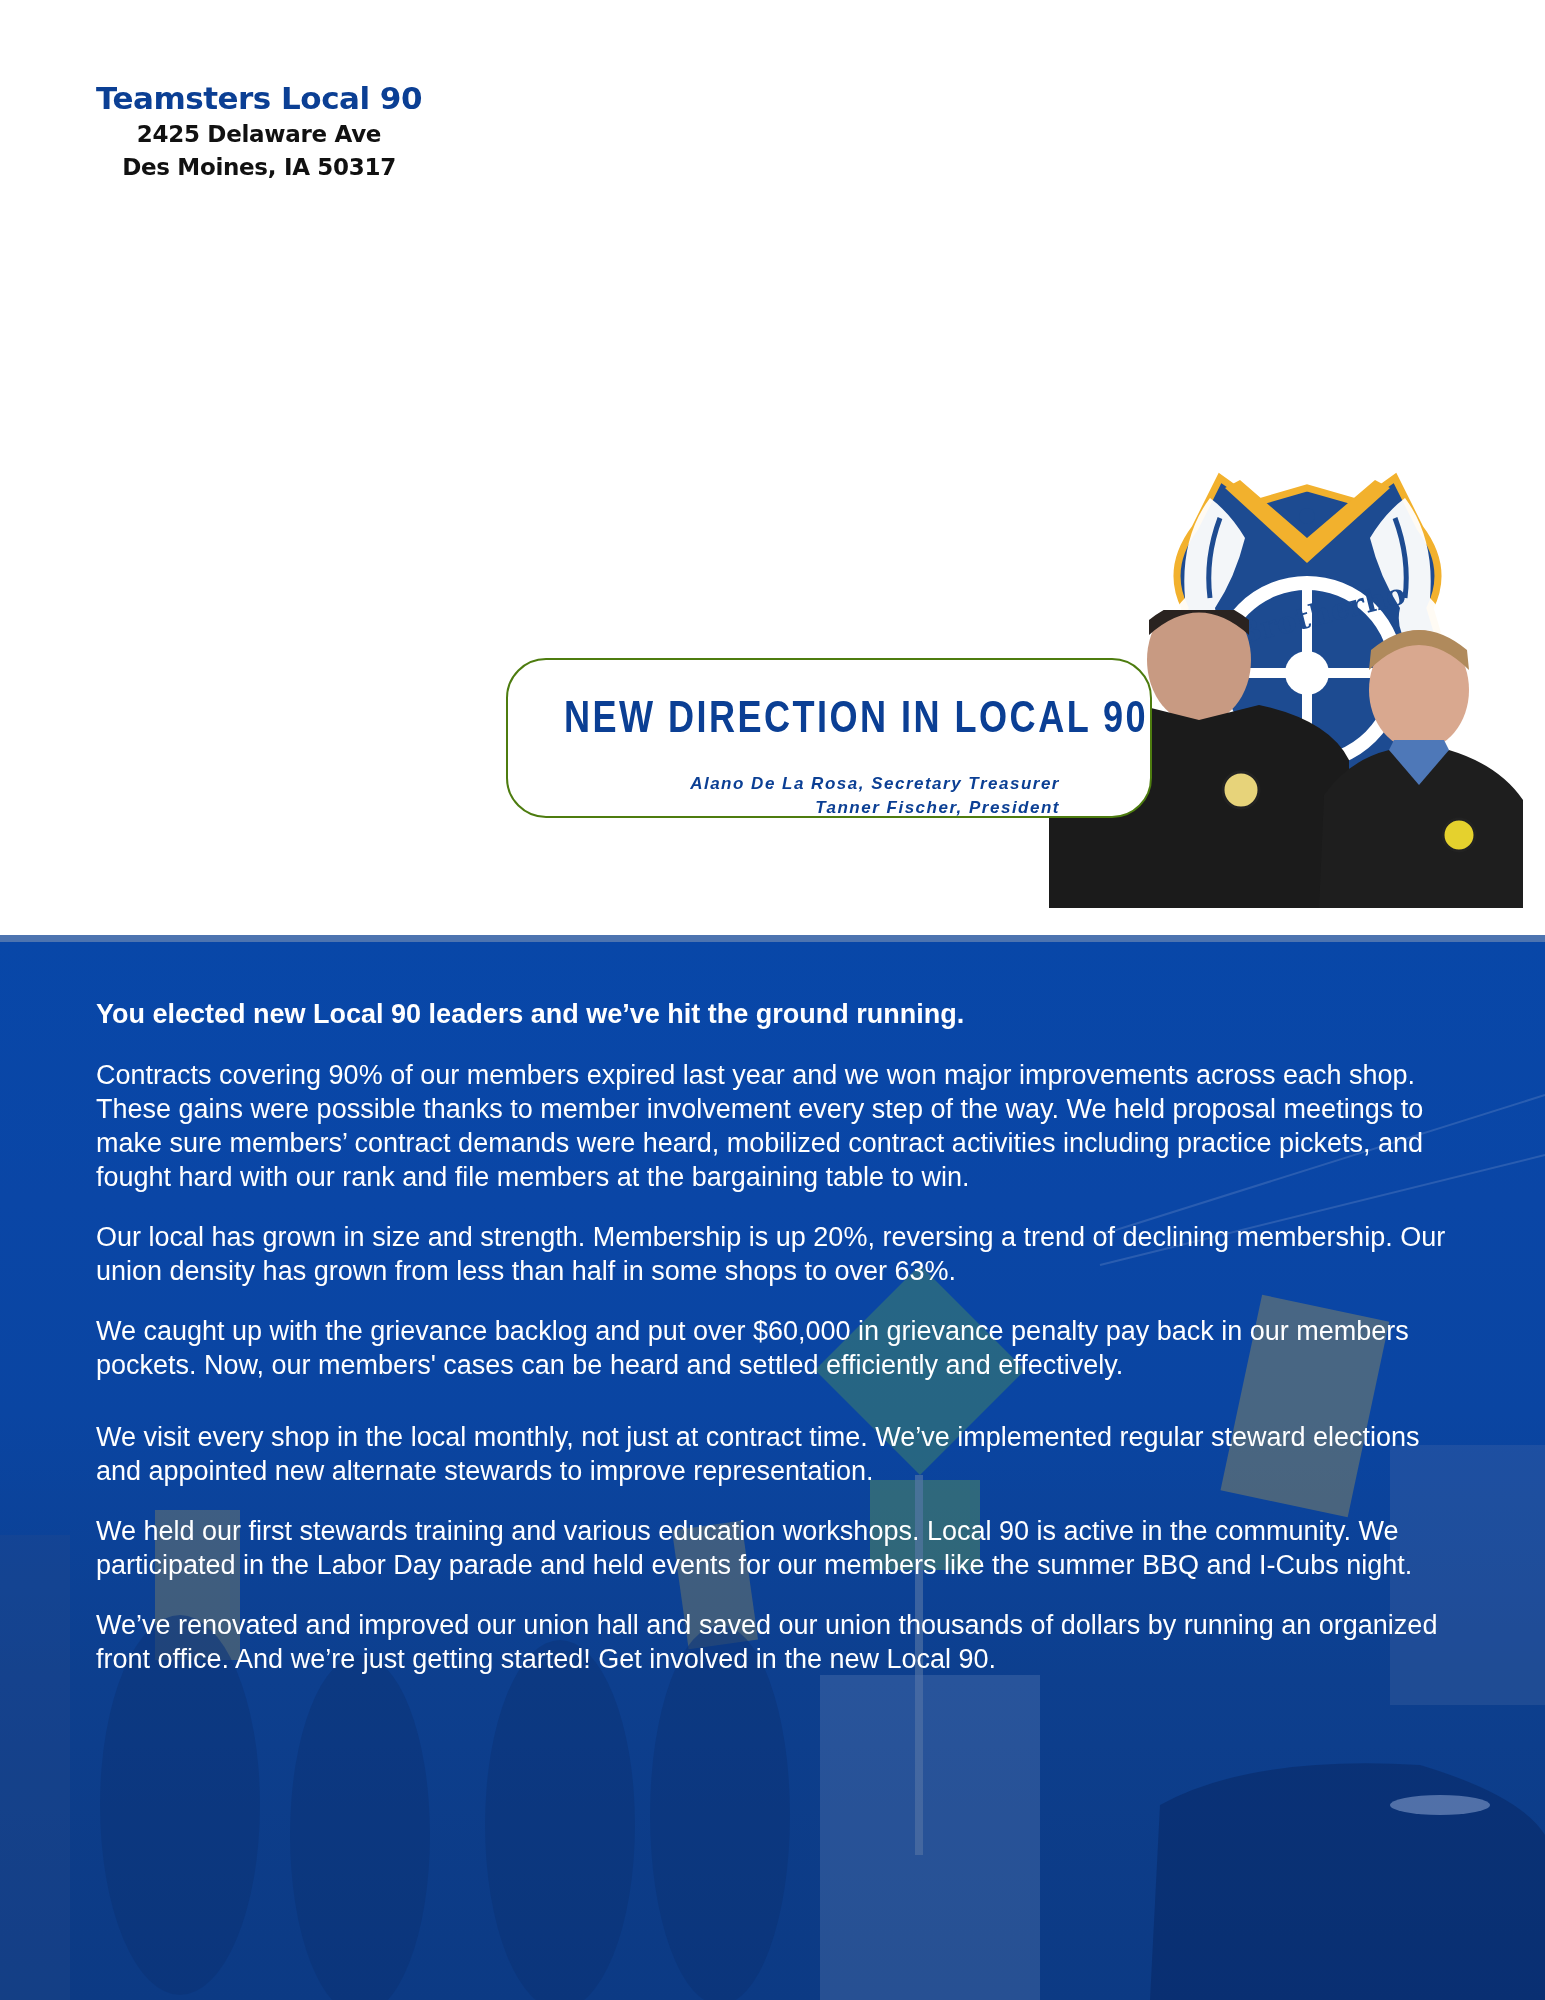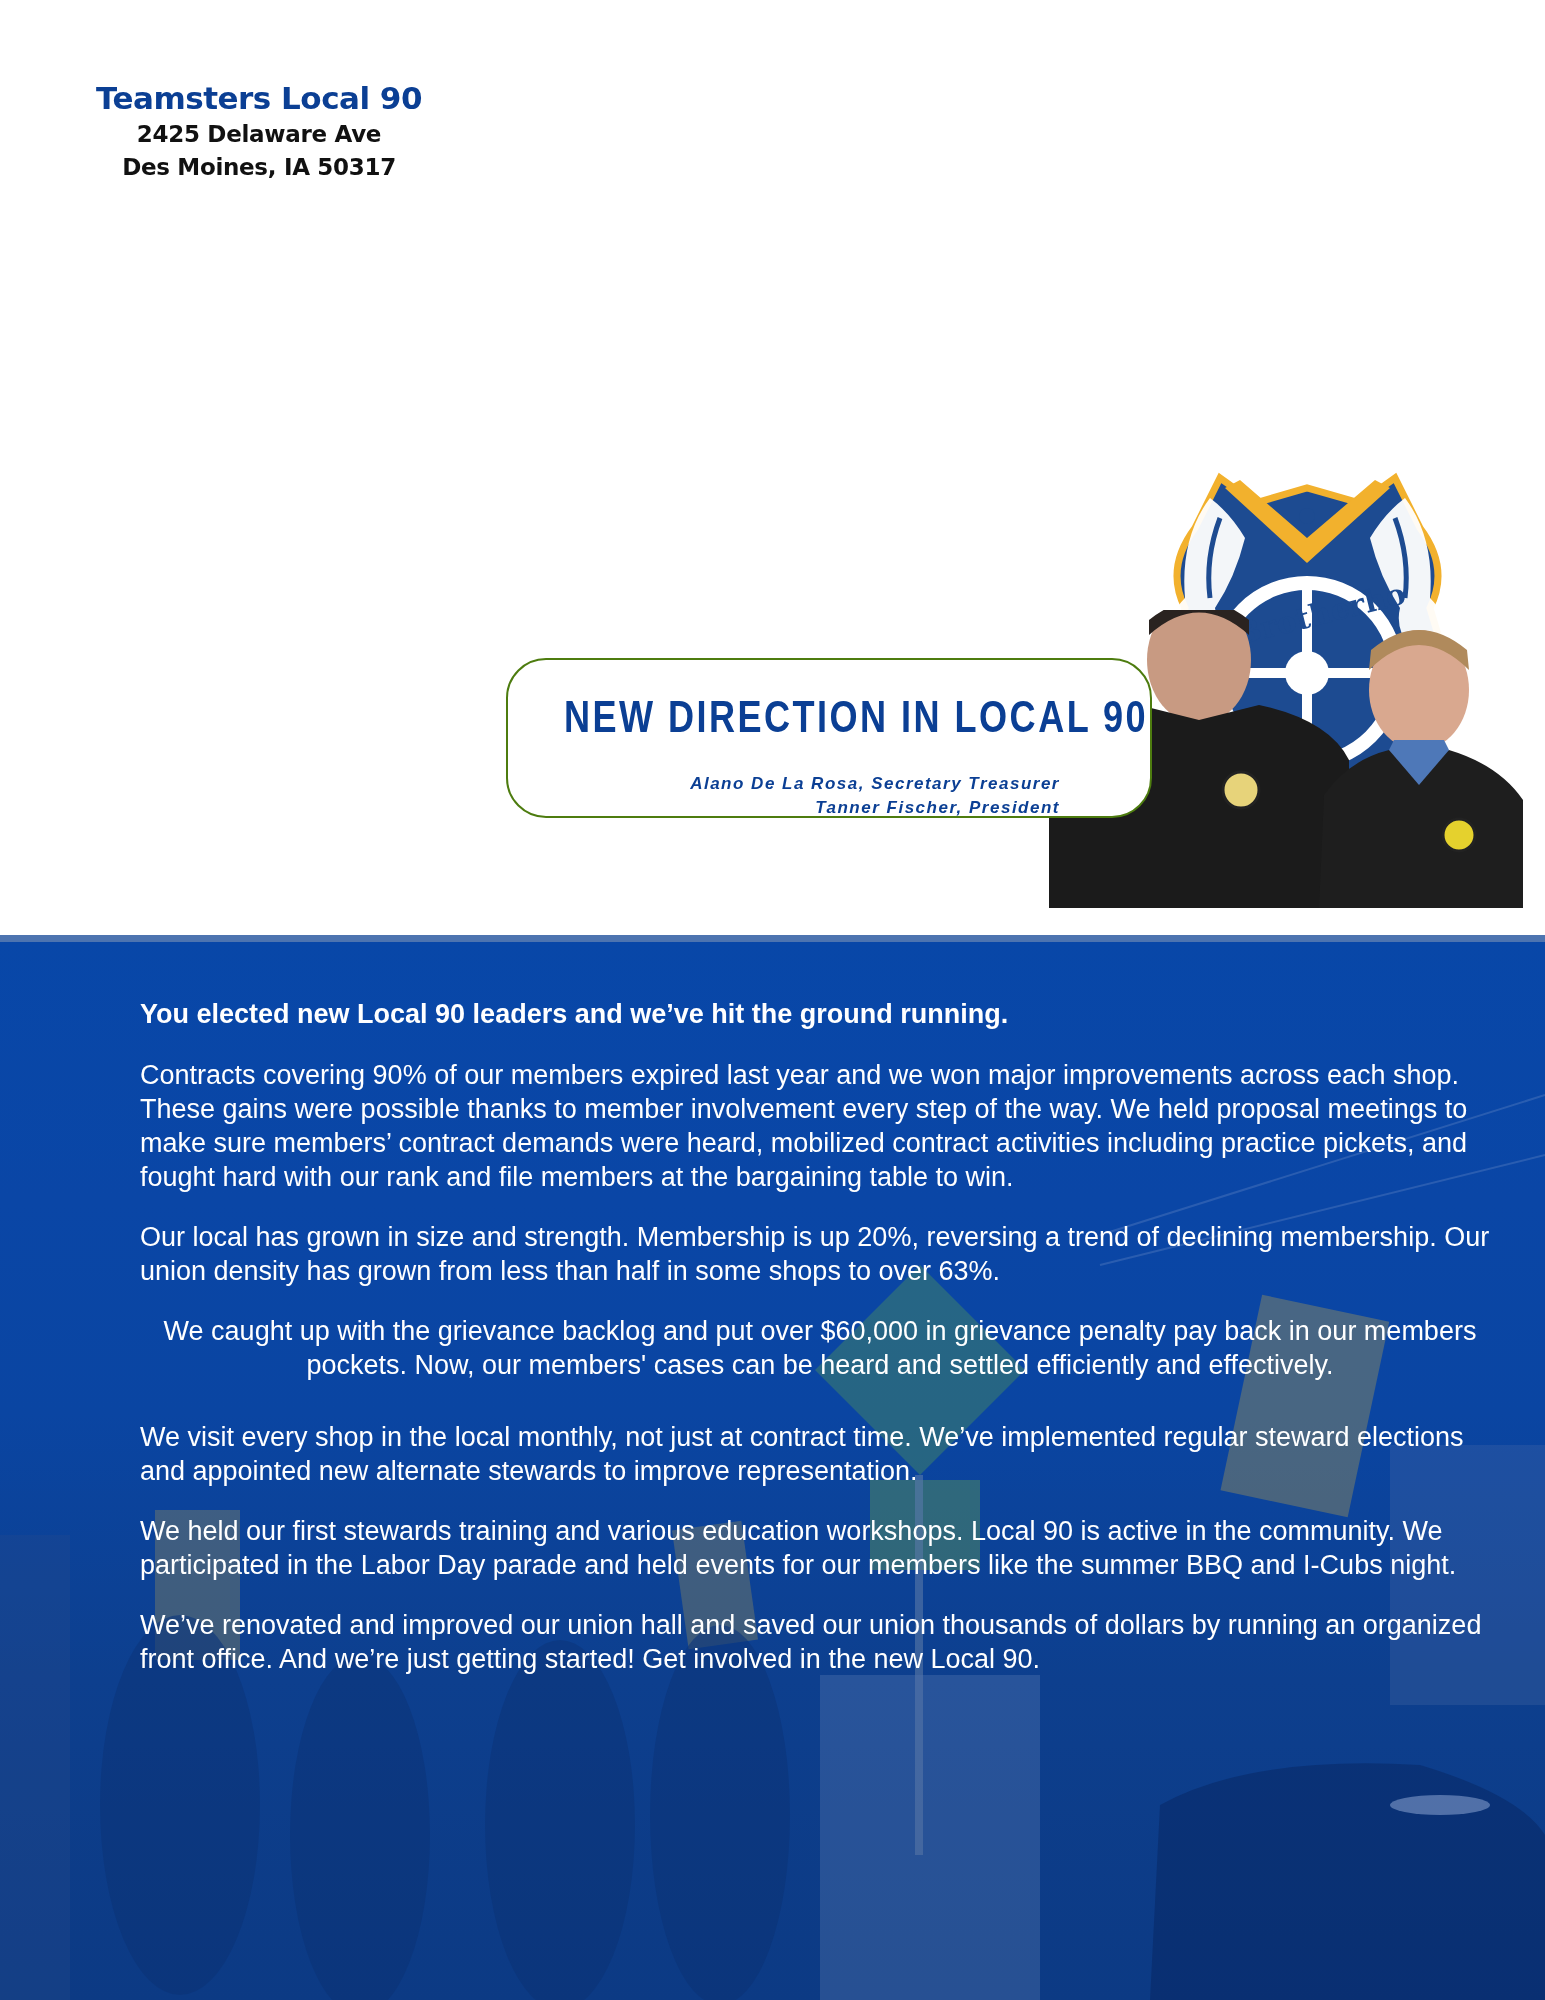--- a/index.html
+++ b/index.html
@@ -45,29 +45,29 @@
   
   .band {
     position: absolute; left: 0; top: 935px; width: 1545px; height: 1065px;
     background: linear-gradient(180deg, #0847a8 0%, #0a46a6 25%, #0a45a2 45%, #0d3f8e 70%, #0c3a84 100%);
     overflow: hidden;
   }
   .band-topline { position: absolute; left: 0; top: 0; width: 100%; height: 7px; background: #4d74b0; }
   .band-scene { position: absolute; left: 0; top: 0; width: 100%; height: 100%; opacity: 0.55; }
 
   .body-text {
-    position: absolute; left: 96px; top: 62px; width: 1360px; color: #ffffff; margin-left: 44px;
+    position: absolute; left: 96px; top: 62px; width: 1360px; color: #ffffff;
   }
   .lead {
     font-weight: 700; font-size: 27px; line-height: 34px; margin-bottom: 27px;
   }
   .para {
     font-size: 27px; line-height: 34px; margin-bottom: 26px;
   }
-  .para.gap-lg { margin-bottom: 38px; text-align: center; }
+  .para.gap-lg { margin-bottom: 38px; }
 </style>
 </head>
 <body>
 
 <div class="letterhead">
   <div class="org-name">Teamsters Local 90</div>
   <div class="addr-line">2425 Delaware Ave</div>
   <div class="addr-line">Des Moines, IA 50317</div>
 </div>
 

